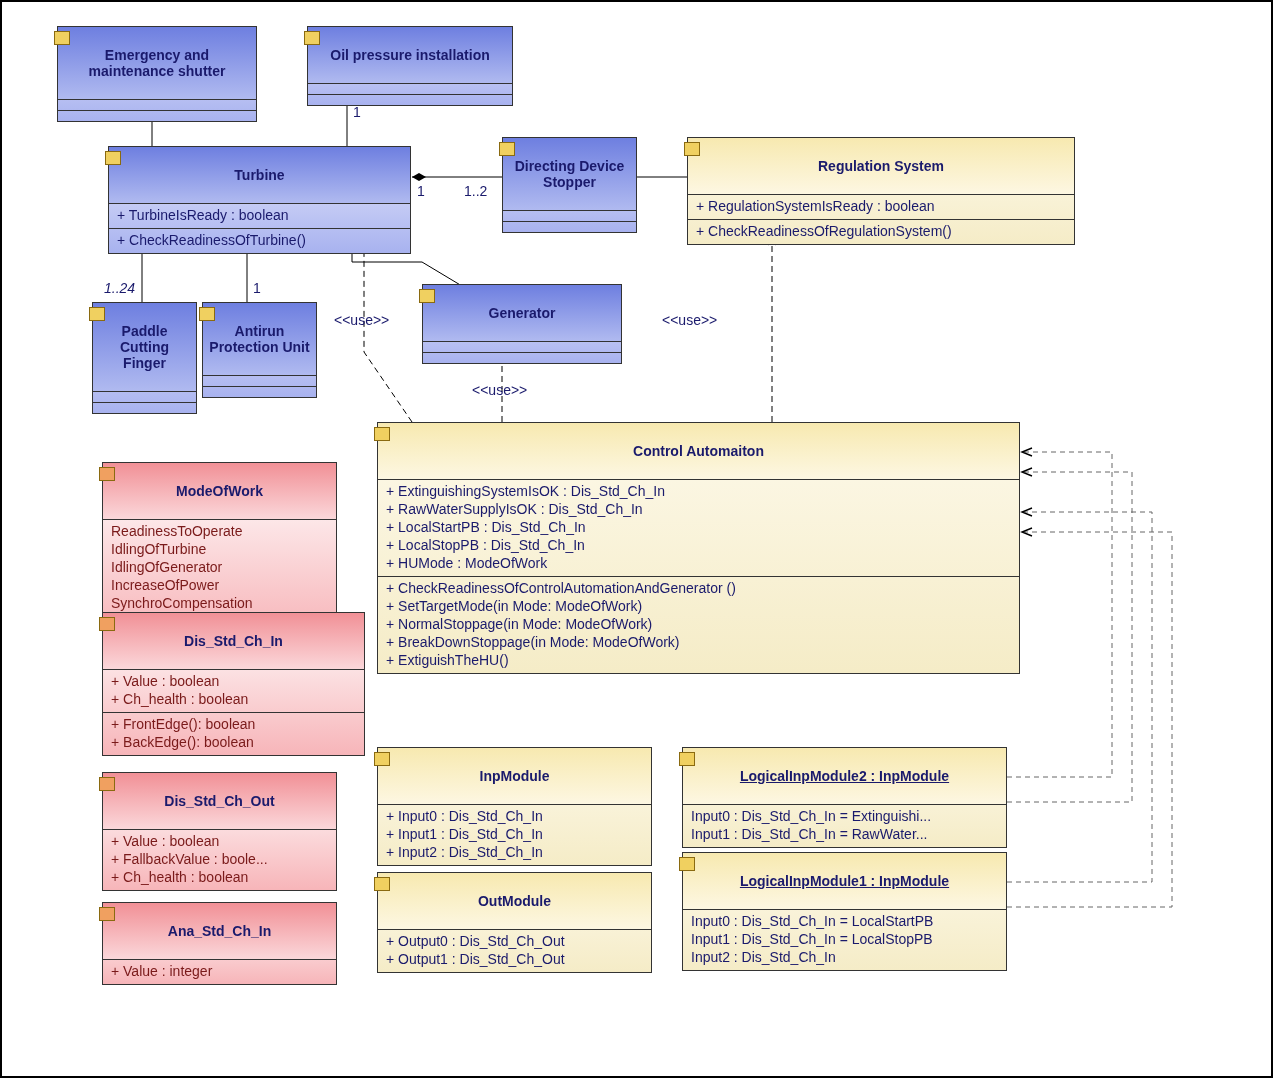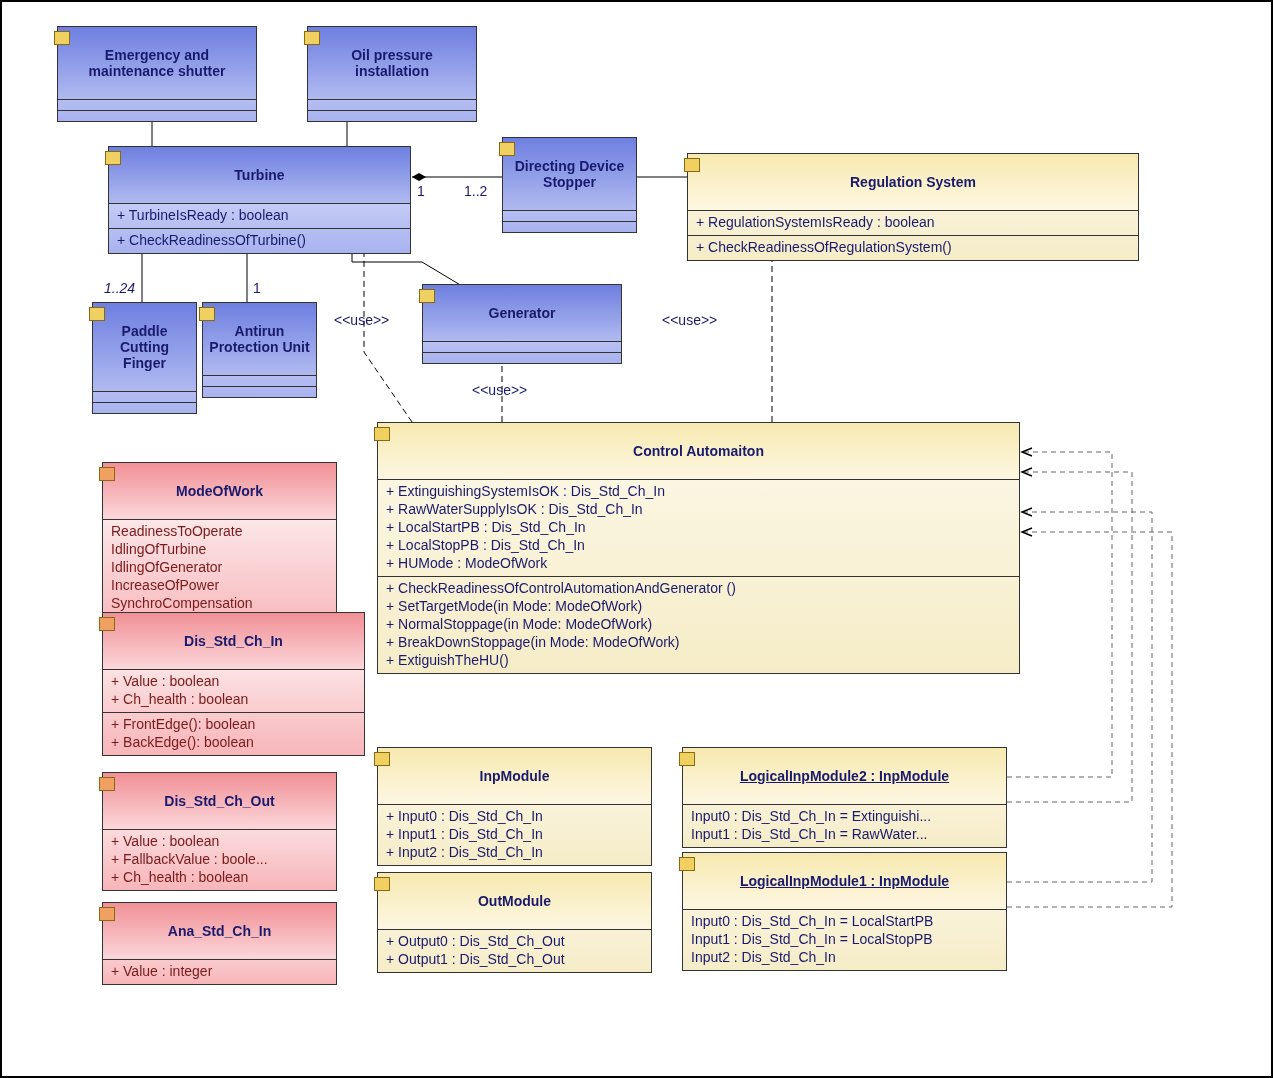--- a/index.html
+++ b/index.html
@@ -121,21 +121,21 @@
 <div class="lbl" style="left:332px; top:310px;">&lt;&lt;use&gt;&gt;</div>
 <div class="lbl" style="left:470px; top:380px;">&lt;&lt;use&gt;&gt;</div>
 <div class="lbl" style="left:660px; top:310px;">&lt;&lt;use&gt;&gt;</div>
 
 <div class="box blue" style="left:55px; top:24px; width:200px;">
   <div class="title"><span class="icon"></span><span>Emergency and maintenance shutter</span></div>
   <div class="section"></div>
       <div class="section"></div>
 </div>
 
-<div class="box blue" style="left:305px; top:24px; width:170px;">
+<div class="box blue" style="left:305px; top:24px; width:206px;">
   <div class="title"><span class="icon"></span><span>Oil pressure installation</span></div>
   <div class="section"></div>
       <div class="section"></div>
 </div>
 
 <div class="box blue" style="left:106px; top:144px; width:303px;">
   <div class="title"><span class="icon"></span><span>Turbine</span></div>
   <div class="section">
         <div class="row">+ TurbineIsReady : boolean</div>
       </div>
@@ -161,21 +161,21 @@
   <div class="section"></div>
       <div class="section"></div>
 </div>
 
 <div class="box blue" style="left:420px; top:282px; width:200px;">
   <div class="title"><span class="icon"></span><span>Generator</span></div>
   <div class="section"></div>
       <div class="section"></div>
 </div>
 
-<div class="box yellow" style="left:685px; top:135px; width:452px;margin-top:16px;">
+<div class="box yellow" style="left:685px; top:135px; width:388px;">
   <div class="title"><span class="icon"></span><span>Regulation System</span></div>
   <div class="section">
         <div class="row">+ RegulationSystemIsReady : boolean</div>
       </div>
   <div class="section">
         <div class="row">+ CheckReadinessOfRegulationSystem()</div>
       </div>
 </div>
 
 <div class="box yellow" style="left:375px; top:420px; width:643px;">

